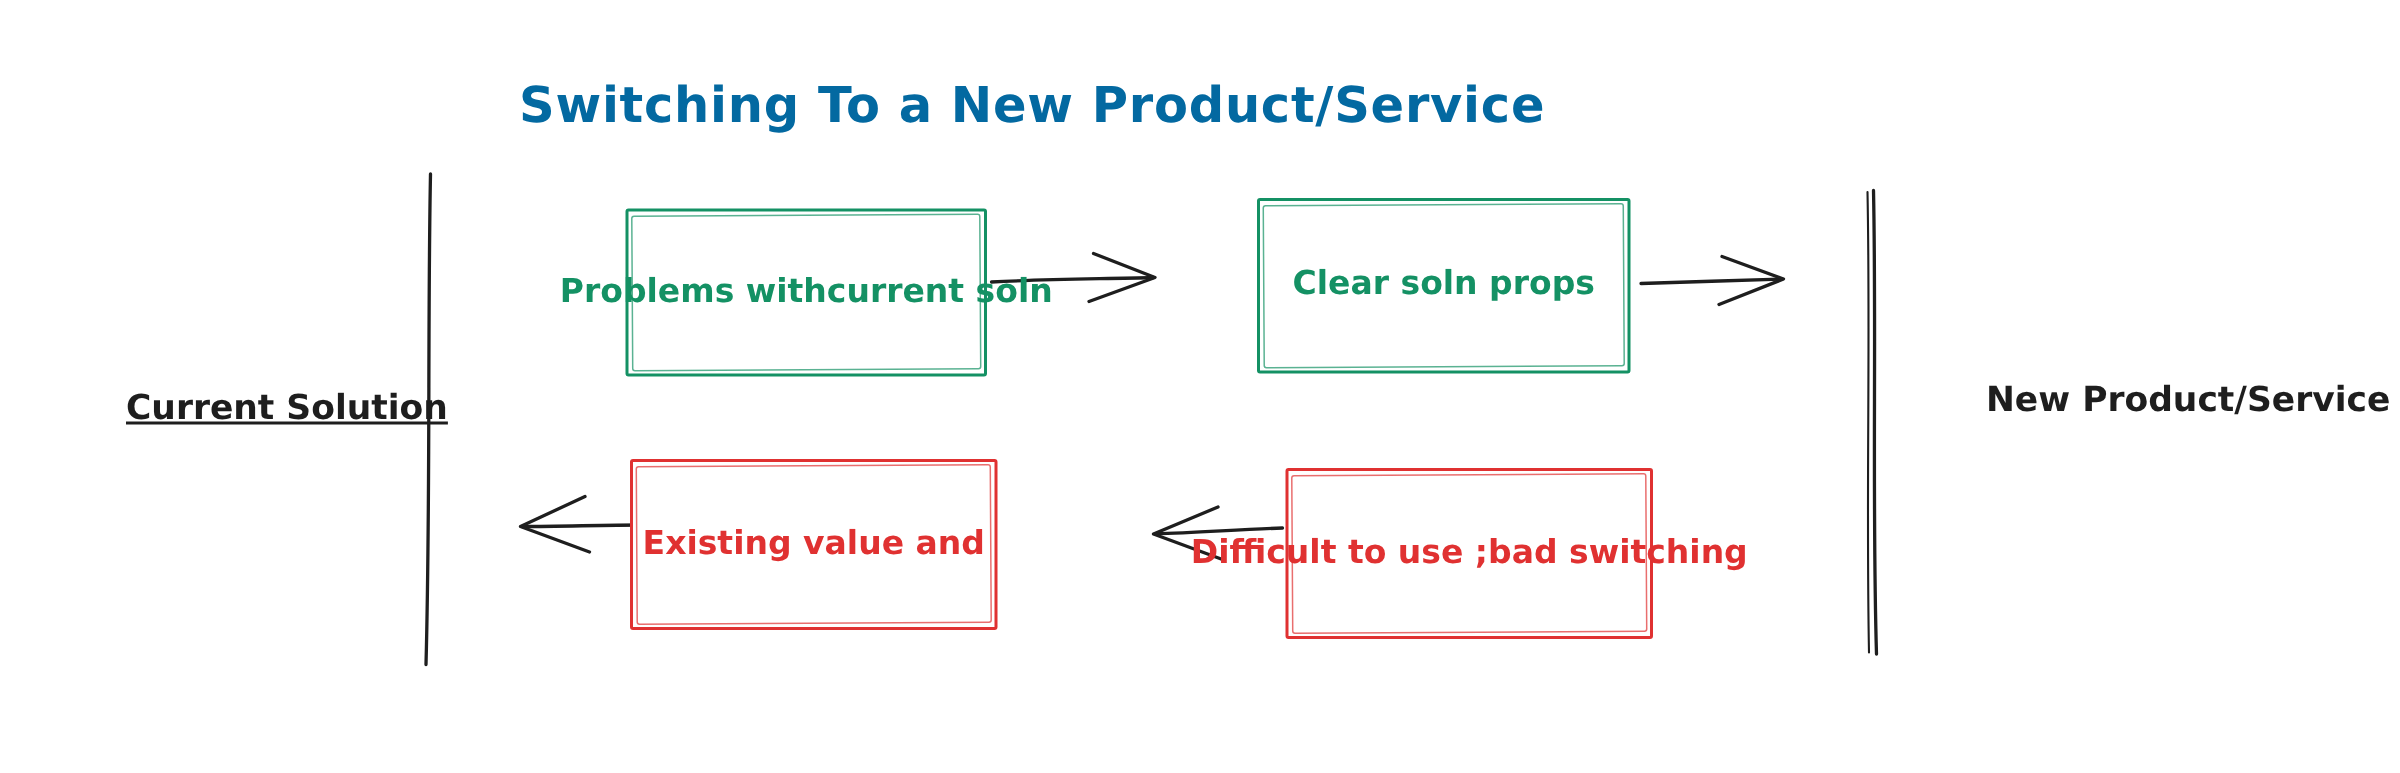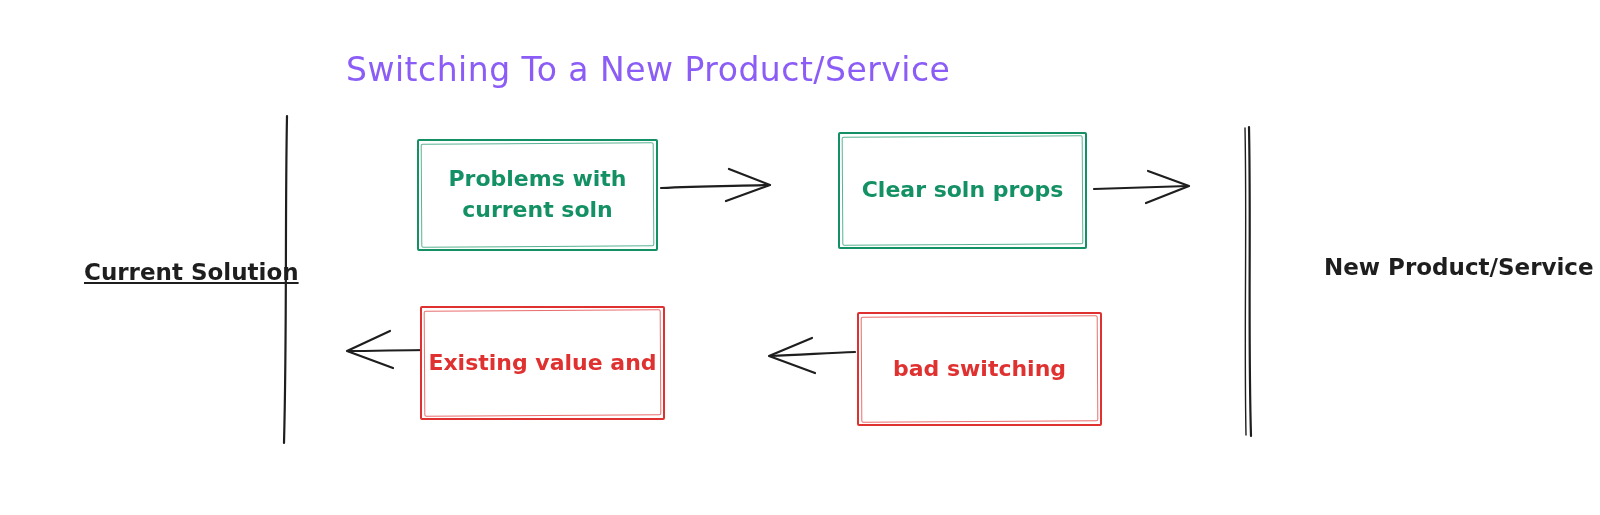--- a/index.html
+++ b/index.html
@@ -19,38 +19,38 @@
   .svg-layer {
     position: absolute;
     left: 0; top: 0;
     width: 1600px; height: 515px;
   }
   .title {
     position: absolute;
     left: 346px;
     top: 50px;
     font-size: 33px;
-    font-weight: 400;
+    font-weight: 700;
     letter-spacing: 0.5px;
     white-space: nowrap;
-    color: #8b5cf6;
+    color: #0369a1;
   }
   .lane-label {
     position: absolute;
     font-size: 23px;
     font-weight: 600;
     white-space: nowrap;
     color: #1e1e1e;
   }
   .lane-label.left  { left: 84px;  top: 259px; text-decoration: underline; }
   .lane-label.right { left: 1284px; top: 254px; margin-left: 40px; }
   .box {
     position: absolute;
     display: flex;
-    flex-direction: column;
+    flex-direction: row;
     align-items: center;
     justify-content: center;
     text-align: center;
     border: 2px solid currentColor;
     border-radius: 2px;
     font-size: 22px;
     font-weight: 600;
     line-height: 1.4;
     background: #ffffff;
   }
@@ -126,16 +126,17 @@
 
   <div class="box green value">
     <span>Clear soln props</span>
   </div>
 
   <div class="box red habits">
     <span>Existing value and</span>
   </div>
 
   <div class="box red difficult">
+    <span>Difficult to use ;</span>
     <span>bad switching</span>
   </div>
 
 </div>
 
 </body></html>

